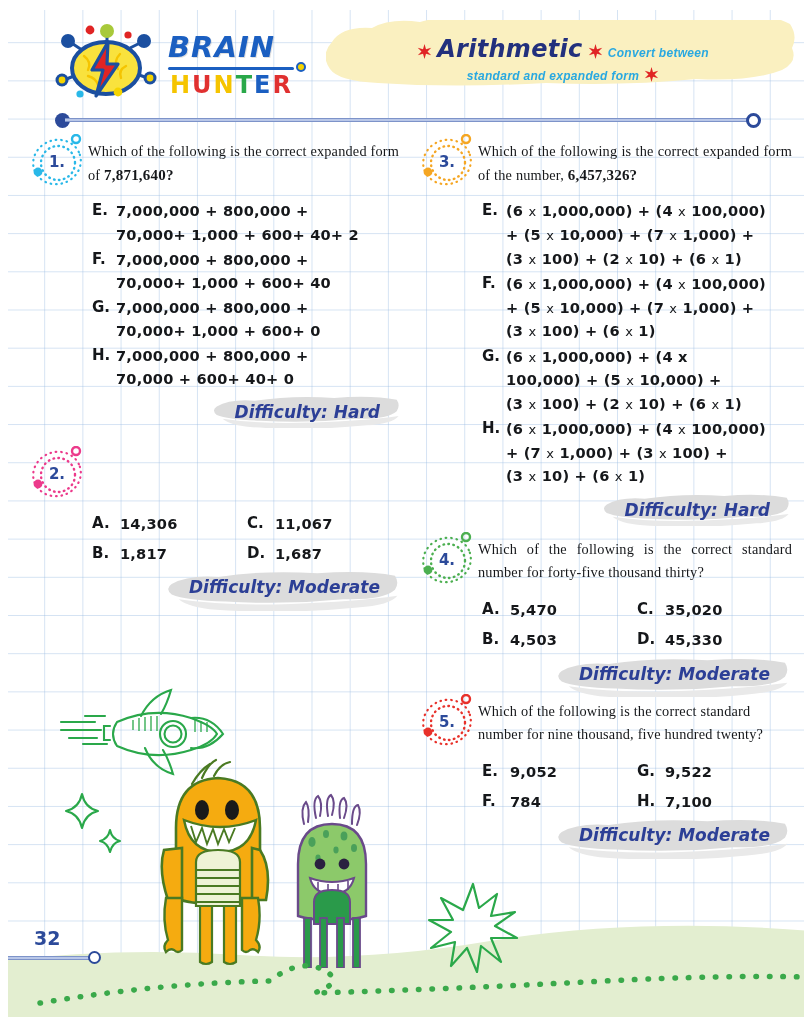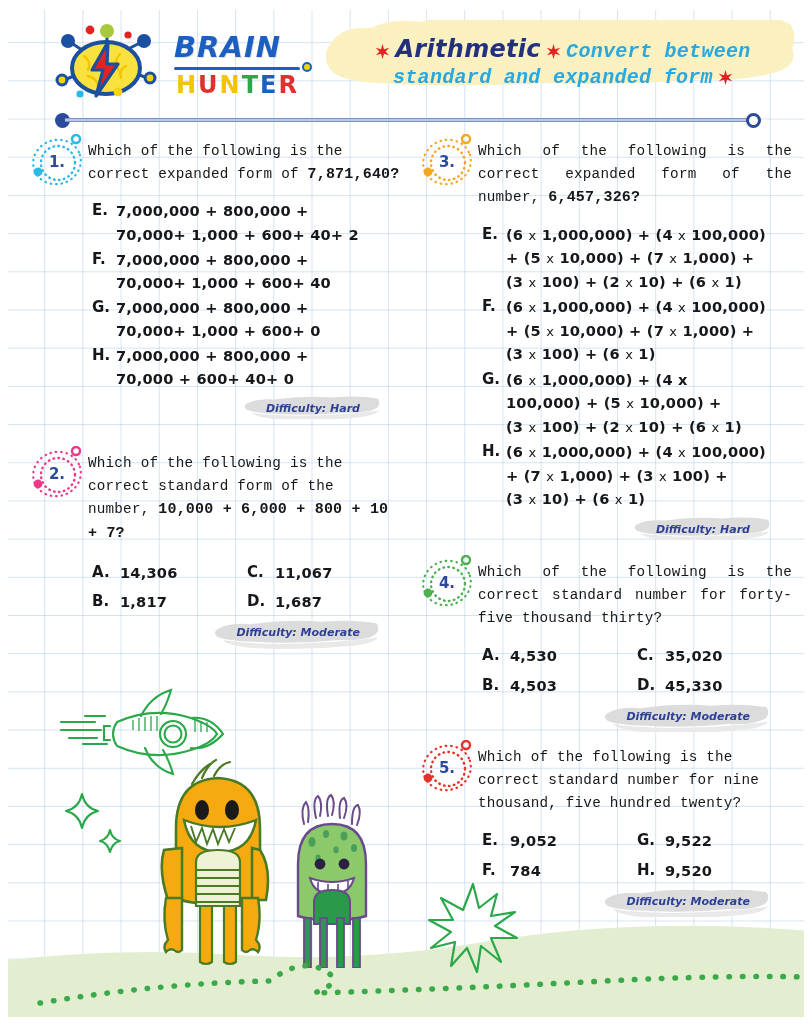--- a/index.html
+++ b/index.html
@@ -32,21 +32,21 @@
   .edge-left   { top:0; bottom:0; left:0; width:8px;   background:#fff; }
   .edge-right  { top:0; bottom:0; right:0; width:8px;  background:#fff; }
   .edge-bottom { bottom:0; left:0; right:0; height:8px; background:#fff; }
 
   
   #header { position: absolute; top: 0; left: 0; width: 812px; height: 140px; }
 
   #logo-wrap {
     position: absolute; left: 52px; top: 24px;
     width: 260px; height: 82px;
-    display: flex; align-items: center; gap: 12px;
+    display: flex; align-items: center; gap: 6px;
   }
   #logo-mark { width: 108px; height: 82px; flex: none; }
   #logo-text { position: relative; width: 140px; height: 74px; }
   #brand-line1 {
     font-family: "DejaVu Sans", sans-serif;
     font-weight: 700; font-style: italic;
     font-size: 29px; letter-spacing: 1px;
     color: #1b5fc1;
     position: absolute; top: 2px; left: 2px;
     text-shadow: 1px 1px 0 rgba(0,0,0,0.12);
@@ -81,22 +81,22 @@
     position: absolute; left: 332px; top: 34px;
     width: 462px; text-align: center; line-height: 1.30;
   }
   .title-row { white-space: nowrap; }
   #title-arith {
     font-family: "DejaVu Sans", sans-serif;
     font-weight: 700; font-style: italic; font-size: 24px;
     color: #22307d; letter-spacing: .3px;
   }
   .title-topic {
-    font-family: Liberation Mono, monospace;
-    font-weight: 700; font-style: italic; font-size: 20px;
+    font-family: Liberation Sans, sans-serif;
+    font-weight: 700; font-style: italic; font-size: 12px;
     color: #29a8e0; letter-spacing: .3px;
   }
   .star { display: inline-block; width: 15px; height: 15px; vertical-align: -2px; }
 
   
   #divider { position: absolute; left: 55px; top: 112px; width: 706px; height: 16px; }
   #divider .bar {
     position: absolute; left: 10px; top: 6px; width: 688px; height: 4px;
     background: #b9c7e8; border-top: 1px solid #7d93c9; border-bottom: 1px solid #7d93c9;
   }
@@ -123,21 +123,21 @@
   }
   .q-badge .num {
     position: absolute; left: 0; top: 0; width: 56px; height: 56px;
     display: flex; align-items: center; justify-content: center;
     font-family: "DejaVu Sans", sans-serif;
     font-weight: 700; font-size: 15px; color: #2c4a9a;
     padding-right: 2px;
   }
 
   .q-text {
-    font-family: Liberation Mono, monospace;
+    font-family: Liberation Serif, serif;
     font-size: 14.3px; color: #15171a; line-height: 1.62;
     letter-spacing: .2px;
   }
   .q-text.justify { text-align: justify; }
   .q-text .bignum { font-weight: 700; font-size: 15px; }
 
   
   .options { margin: 12px 0 0 0; padding-left: 62px; }
   .opt-row { display: flex; align-items: flex-start; margin-bottom: 2px; }
   .opt-letter {
@@ -153,24 +153,24 @@
   .opt-value .thin { font-weight: 400; font-size: 13px; }
 
   
   .options-grid { margin-top: 14px; padding-left: 62px; display: grid; grid-template-columns: 1fr 1fr; row-gap: 6px; }
   .options-grid .opt-row { margin-bottom: 0; }
   .options-grid .opt-letter { width: 28px; }
 
   
   .difficulty-wrap { position: relative; height: 34px; margin-top: 6px; }
   .difficulty {
-    position: absolute; right: 20px; top: 0;
+    position: absolute; right: 0; top: 0;
     padding: 6px 22px 7px 22px;
     font-family: "DejaVu Sans", sans-serif;
-    font-weight: 700; font-style: italic; font-size: 11px;
+    font-weight: 700; font-style: italic; font-size: 17px;
     color: #2c3f96; white-space: nowrap;
   }
   .difficulty .brush { position: absolute; inset: 0; z-index: 0; }
   .difficulty .dtext { position: relative; z-index: 1; }
 
   
   .deco { position: absolute; pointer-events: none; }
   #ground { position: absolute; left: 0; bottom: 0; width: 812px; height: 120px; }
   #rocket { left: 55px; top: 672px; }
   #sparkles { left: 62px; top: 790px; }
@@ -408,21 +408,20 @@
         </div>
       </div>
       <div class="question">
         <div class="q-head">
           <div class="q-badge"><svg viewBox="0 0 56 56">
               <circle cx="28" cy="29" r="17" fill="none" stroke="#ec3a8b" stroke-width="2.4" stroke-dasharray="0.6 4.4" stroke-linecap="round"></circle>
               <ellipse cx="27" cy="28" rx="24" ry="22" fill="none" stroke="#ec3a8b" stroke-width="2.2" stroke-dasharray="0.6 4.8" stroke-linecap="round" transform="rotate(-18 27 28)"></ellipse>
               <circle cx="8" cy="38" r="4.4" fill="#ec3a8b"></circle>
               <circle cx="46" cy="5" r="4" fill="none" stroke="#ec3a8b" stroke-width="2.4"></circle>
             </svg><div class="num">2.</div></div>
-          <div class="q-text"><span>Which of the following is the correct standard form of the number, </span><span class="bignum">10,000 + 6,000 + 800 + 10 + 7?</span></div>
         </div>
         <div class="options-grid">
           <div class="opt-row">
             <div class="opt-letter">A.</div>
             <div class="opt-value">14,306</div>
           </div>
           <div class="opt-row">
             <div class="opt-letter">C.</div>
             <div class="opt-value">11,067</div>
           </div>
@@ -486,21 +485,21 @@
               <circle cx="28" cy="29" r="17" fill="none" stroke="#4caf50" stroke-width="2.4" stroke-dasharray="0.6 4.4" stroke-linecap="round"></circle>
               <ellipse cx="27" cy="28" rx="24" ry="22" fill="none" stroke="#4caf50" stroke-width="2.2" stroke-dasharray="0.6 4.8" stroke-linecap="round" transform="rotate(-18 27 28)"></ellipse>
               <circle cx="8" cy="38" r="4.4" fill="#4caf50"></circle>
               <circle cx="46" cy="5" r="4" fill="none" stroke="#4caf50" stroke-width="2.4"></circle>
             </svg><div class="num">4.</div></div>
           <div class="q-text justify"><span>Which of the following is the correct standard number for forty-five thousand thirty?</span></div>
         </div>
         <div class="options-grid">
           <div class="opt-row">
             <div class="opt-letter">A.</div>
-            <div class="opt-value">4,530</div>
+            <div class="opt-value">5,470</div>
           </div>
           <div class="opt-row">
             <div class="opt-letter">C.</div>
             <div class="opt-value">35,020</div>
           </div>
           <div class="opt-row">
             <div class="opt-letter">B.</div>
             <div class="opt-value">4,503</div>
           </div>
           <div class="opt-row">
@@ -533,30 +532,35 @@
           <div class="opt-row">
             <div class="opt-letter">G.</div>
             <div class="opt-value">9,522</div>
           </div>
           <div class="opt-row">
             <div class="opt-letter">F.</div>
             <div class="opt-value">784</div>
           </div>
           <div class="opt-row">
             <div class="opt-letter">H.</div>
-            <div class="opt-value">9,520</div>
+            <div class="opt-value">7,100</div>
           </div>
         </div>
         <div class="difficulty-wrap">
           <div class="difficulty"><svg class="brush" viewBox="0 0 200 34" preserveAspectRatio="none">
               <path d="M4 11 q14 -8 40 -6 q40 -6 84 -3 q40 -3 66 2 q4 6 0 12 q-10 9 -44 8 q-50 5 -100 2 q-34 -1 -46 -6 q-6 -5 0 -9 Z" fill="#dcdcdc"></path>
               <path d="M10 24 q40 6 96 4 q54 -2 90 -7 q-6 8 -34 10 q-60 6 -120 2 q-24 -2 -32 -9 Z" fill="#e9e9e9"></path>
             </svg><span class="dtext">Difficulty: Moderate</span></div>
         </div>
       </div>
     </div>
 
+  <div id="pagenum">
+    <div class="pnum">32</div>
+    <div class="pline"></div>
+    <div class="pcap"></div>
+  </div>
 
   <div class="edge-fade edge-top"></div>
   <div class="edge-fade edge-left"></div>
   <div class="edge-fade edge-right"></div>
   <div class="edge-fade edge-bottom"></div>
 </div>
 
 </body></html>

